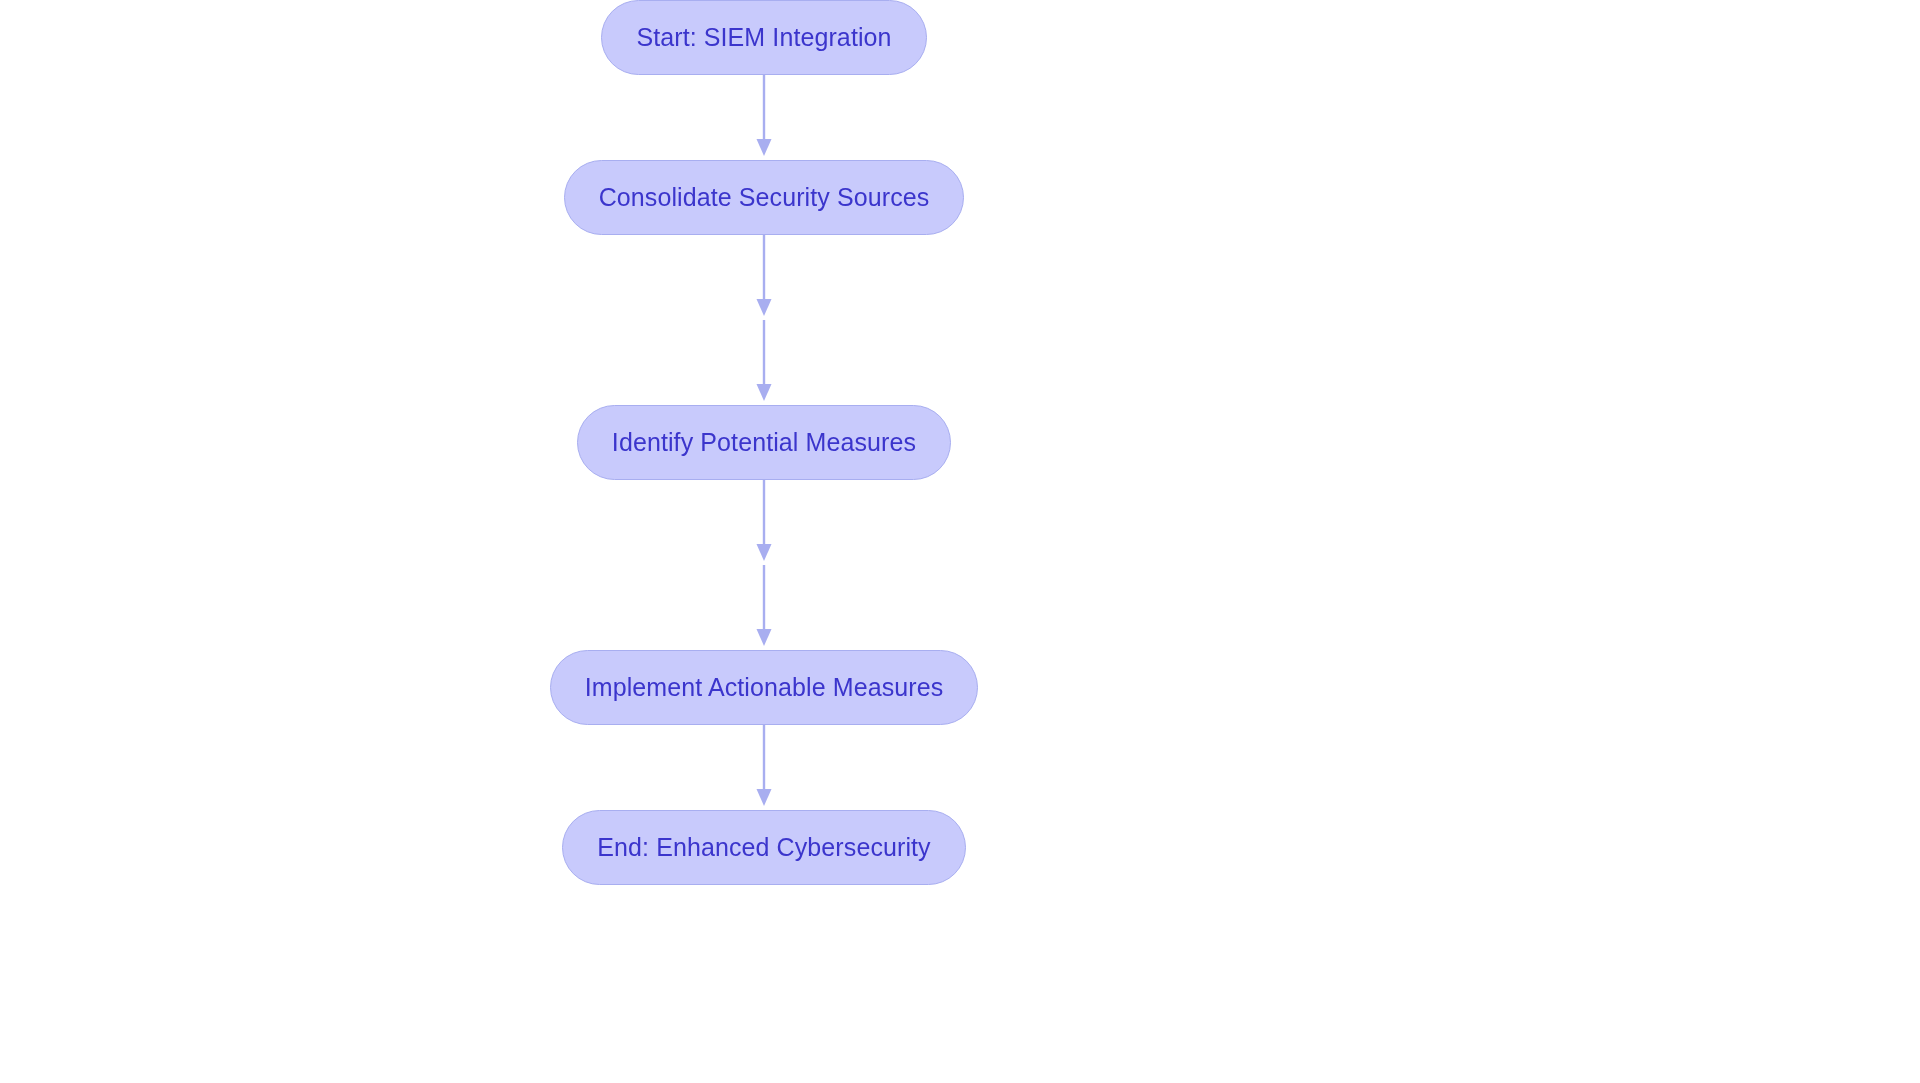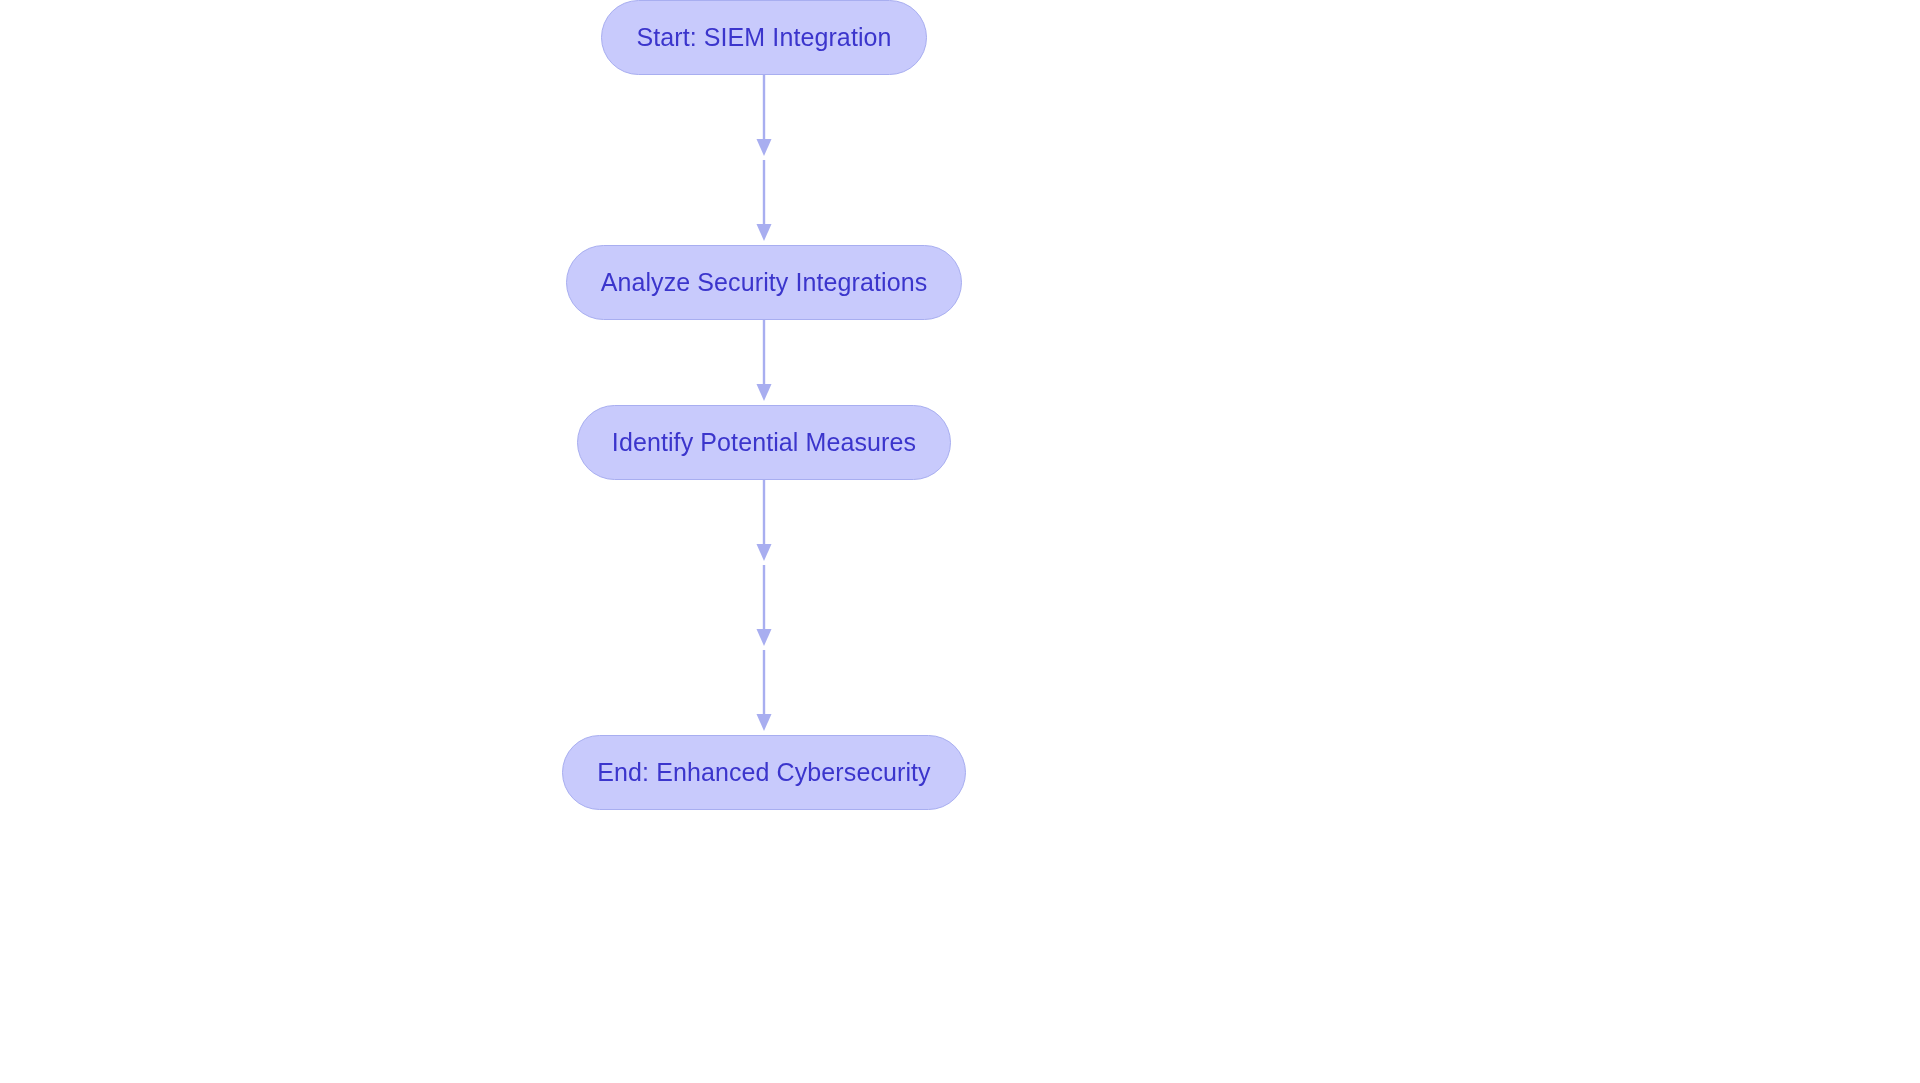--- a/index.html
+++ b/index.html
@@ -78,33 +78,33 @@
     </div>
   </div>
 
   <div class="connector">
     <svg width="20" height="85" viewBox="0 0 20 85" aria-hidden="true">
       <line x1="10" y1="0" x2="10" y2="68" stroke="#a8aef0" stroke-width="2.4"></line>
       <polygon points="10,81 2.5,64 17.5,64" fill="#a8aef0"></polygon>
     </svg>
   </div>
 
+  <div class="node-row">
+    <div class="node">
+      <span class="node-label">Consolidate Security Sources</span>
+    </div>
+  </div>
 
   <div class="connector">
     <svg width="20" height="85" viewBox="0 0 20 85" aria-hidden="true">
       <line x1="10" y1="0" x2="10" y2="68" stroke="#a8aef0" stroke-width="2.4"></line>
       <polygon points="10,81 2.5,64 17.5,64" fill="#a8aef0"></polygon>
     </svg>
   </div>
 
-  <div class="node-row">
-    <div class="node">
-      <span class="node-label">Analyze Security Integrations</span>
-    </div>
-  </div>
 
   <div class="connector">
     <svg width="20" height="85" viewBox="0 0 20 85" aria-hidden="true">
       <line x1="10" y1="0" x2="10" y2="68" stroke="#a8aef0" stroke-width="2.4"></line>
       <polygon points="10,81 2.5,64 17.5,64" fill="#a8aef0"></polygon>
     </svg>
   </div>
 
   <div class="node-row">
     <div class="node">
@@ -120,20 +120,25 @@
   </div>
 
 
   <div class="connector">
     <svg width="20" height="85" viewBox="0 0 20 85" aria-hidden="true">
       <line x1="10" y1="0" x2="10" y2="68" stroke="#a8aef0" stroke-width="2.4"></line>
       <polygon points="10,81 2.5,64 17.5,64" fill="#a8aef0"></polygon>
     </svg>
   </div>
 
+  <div class="node-row">
+    <div class="node">
+      <span class="node-label">Implement Actionable Measures</span>
+    </div>
+  </div>
 
   <div class="connector">
     <svg width="20" height="85" viewBox="0 0 20 85" aria-hidden="true">
       <line x1="10" y1="0" x2="10" y2="68" stroke="#a8aef0" stroke-width="2.4"></line>
       <polygon points="10,81 2.5,64 17.5,64" fill="#a8aef0"></polygon>
     </svg>
   </div>
 
   <div class="node-row">
     <div class="node">

